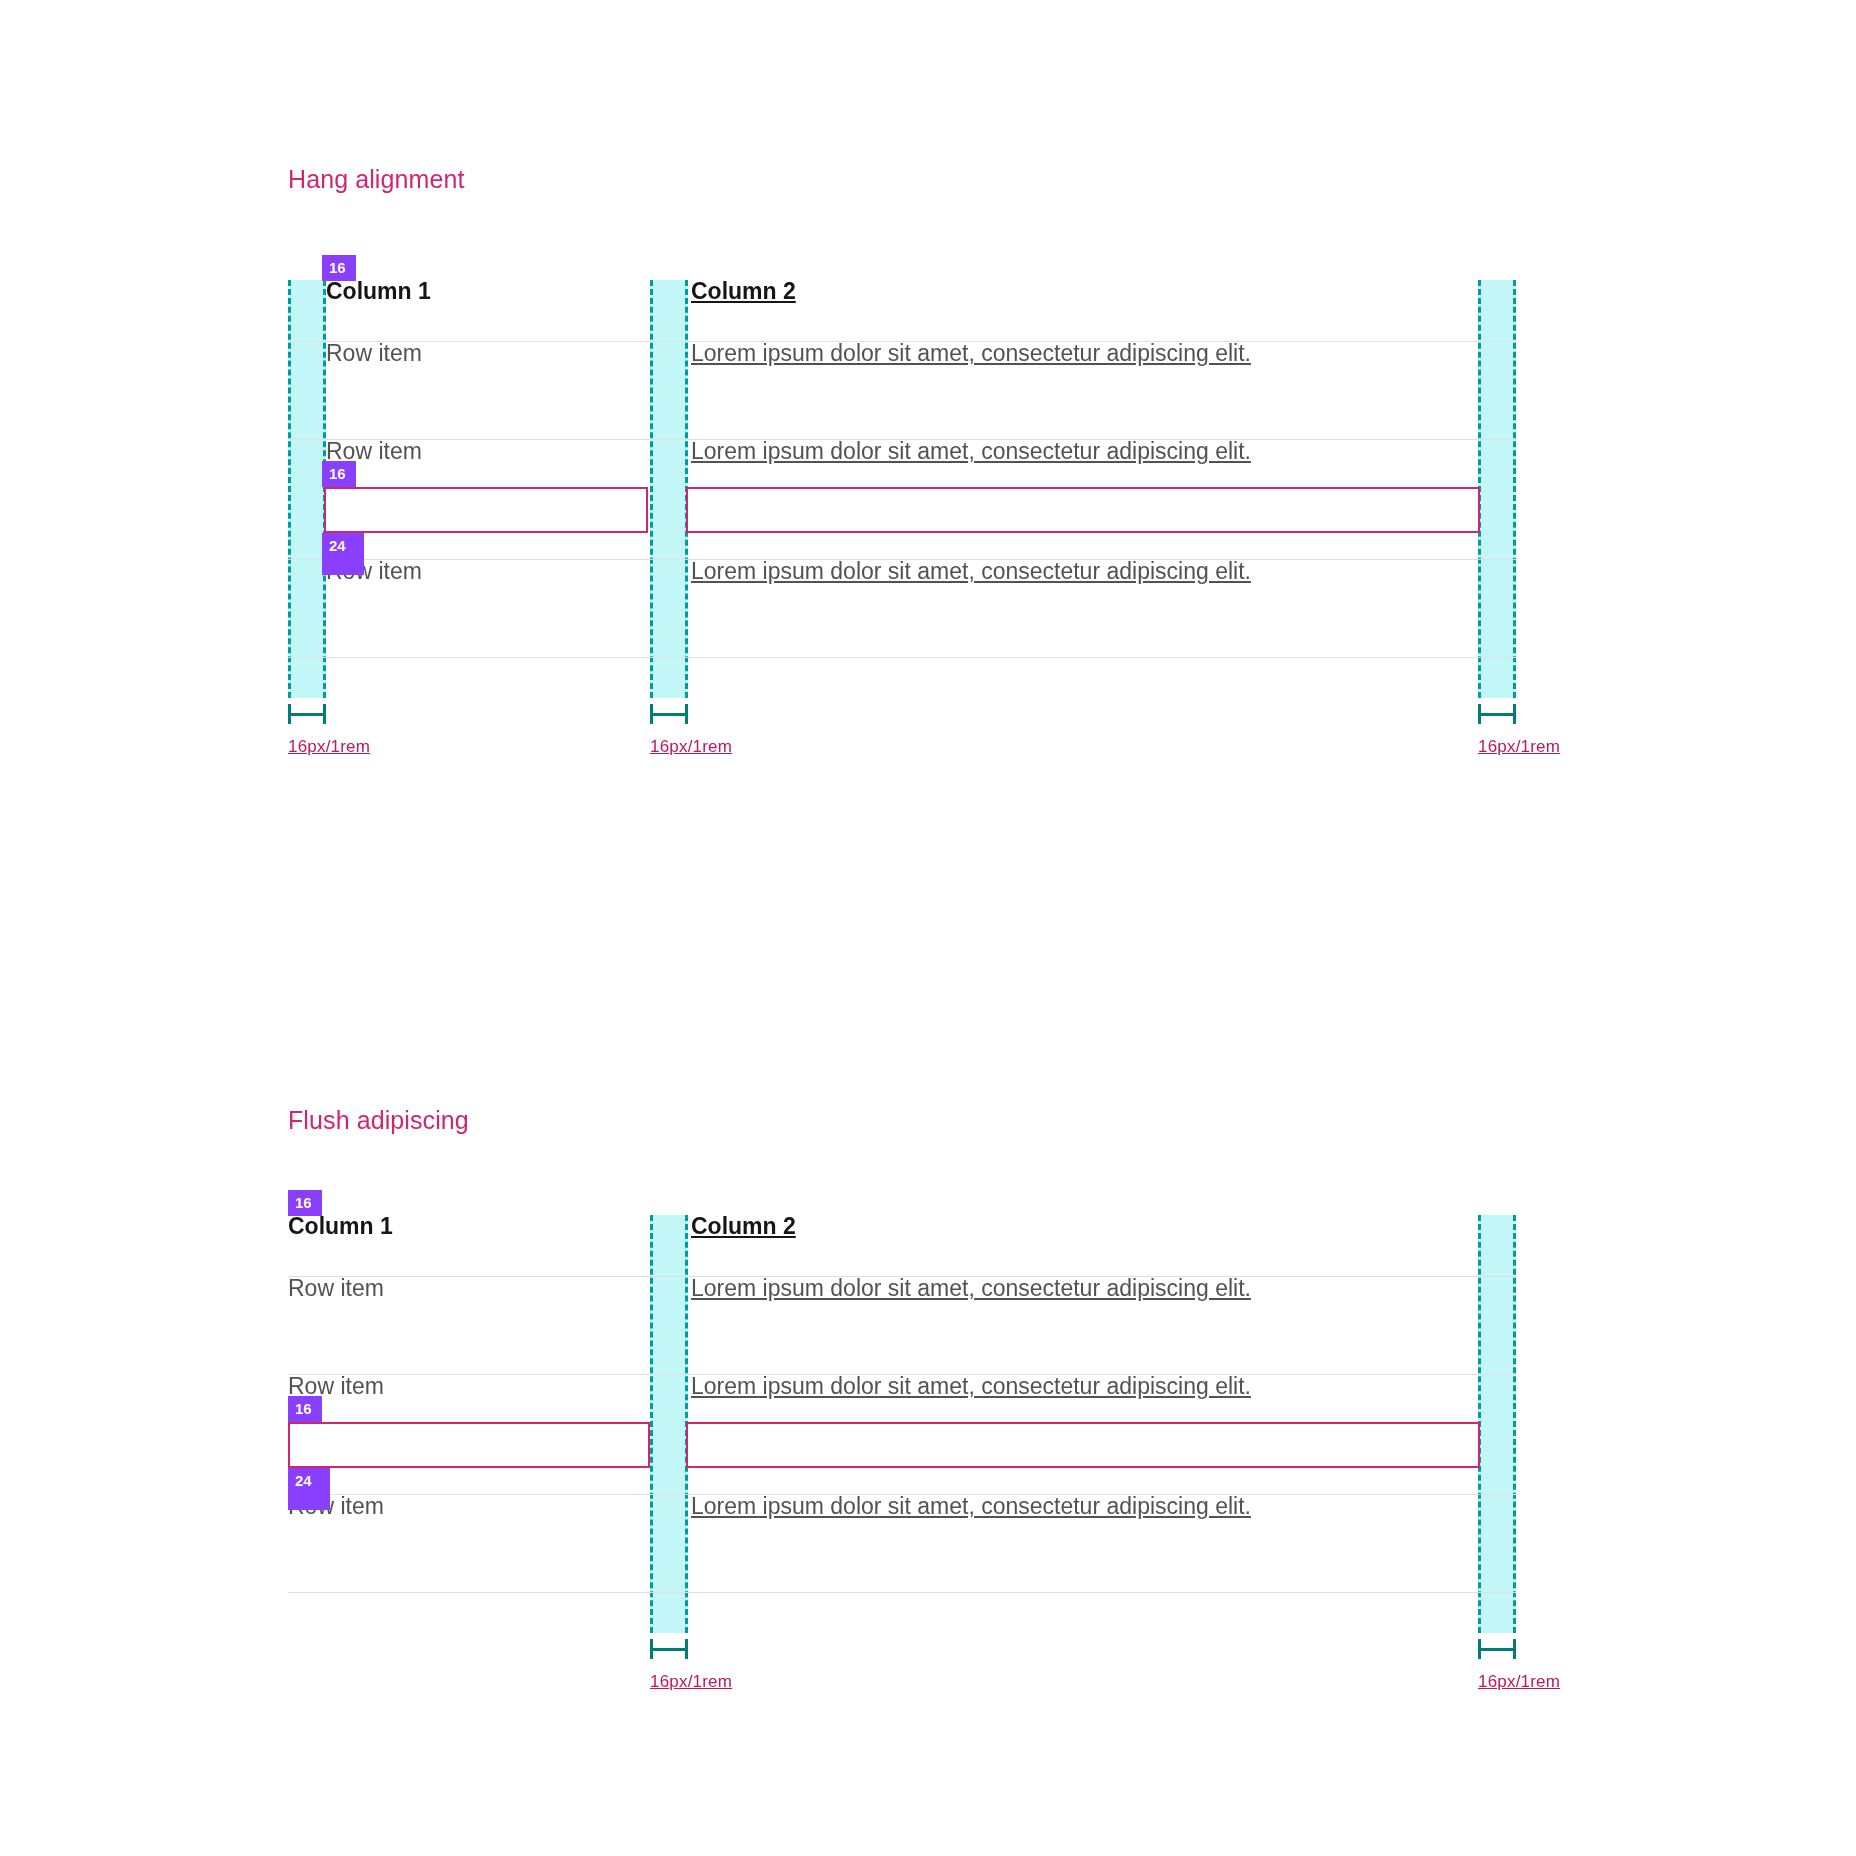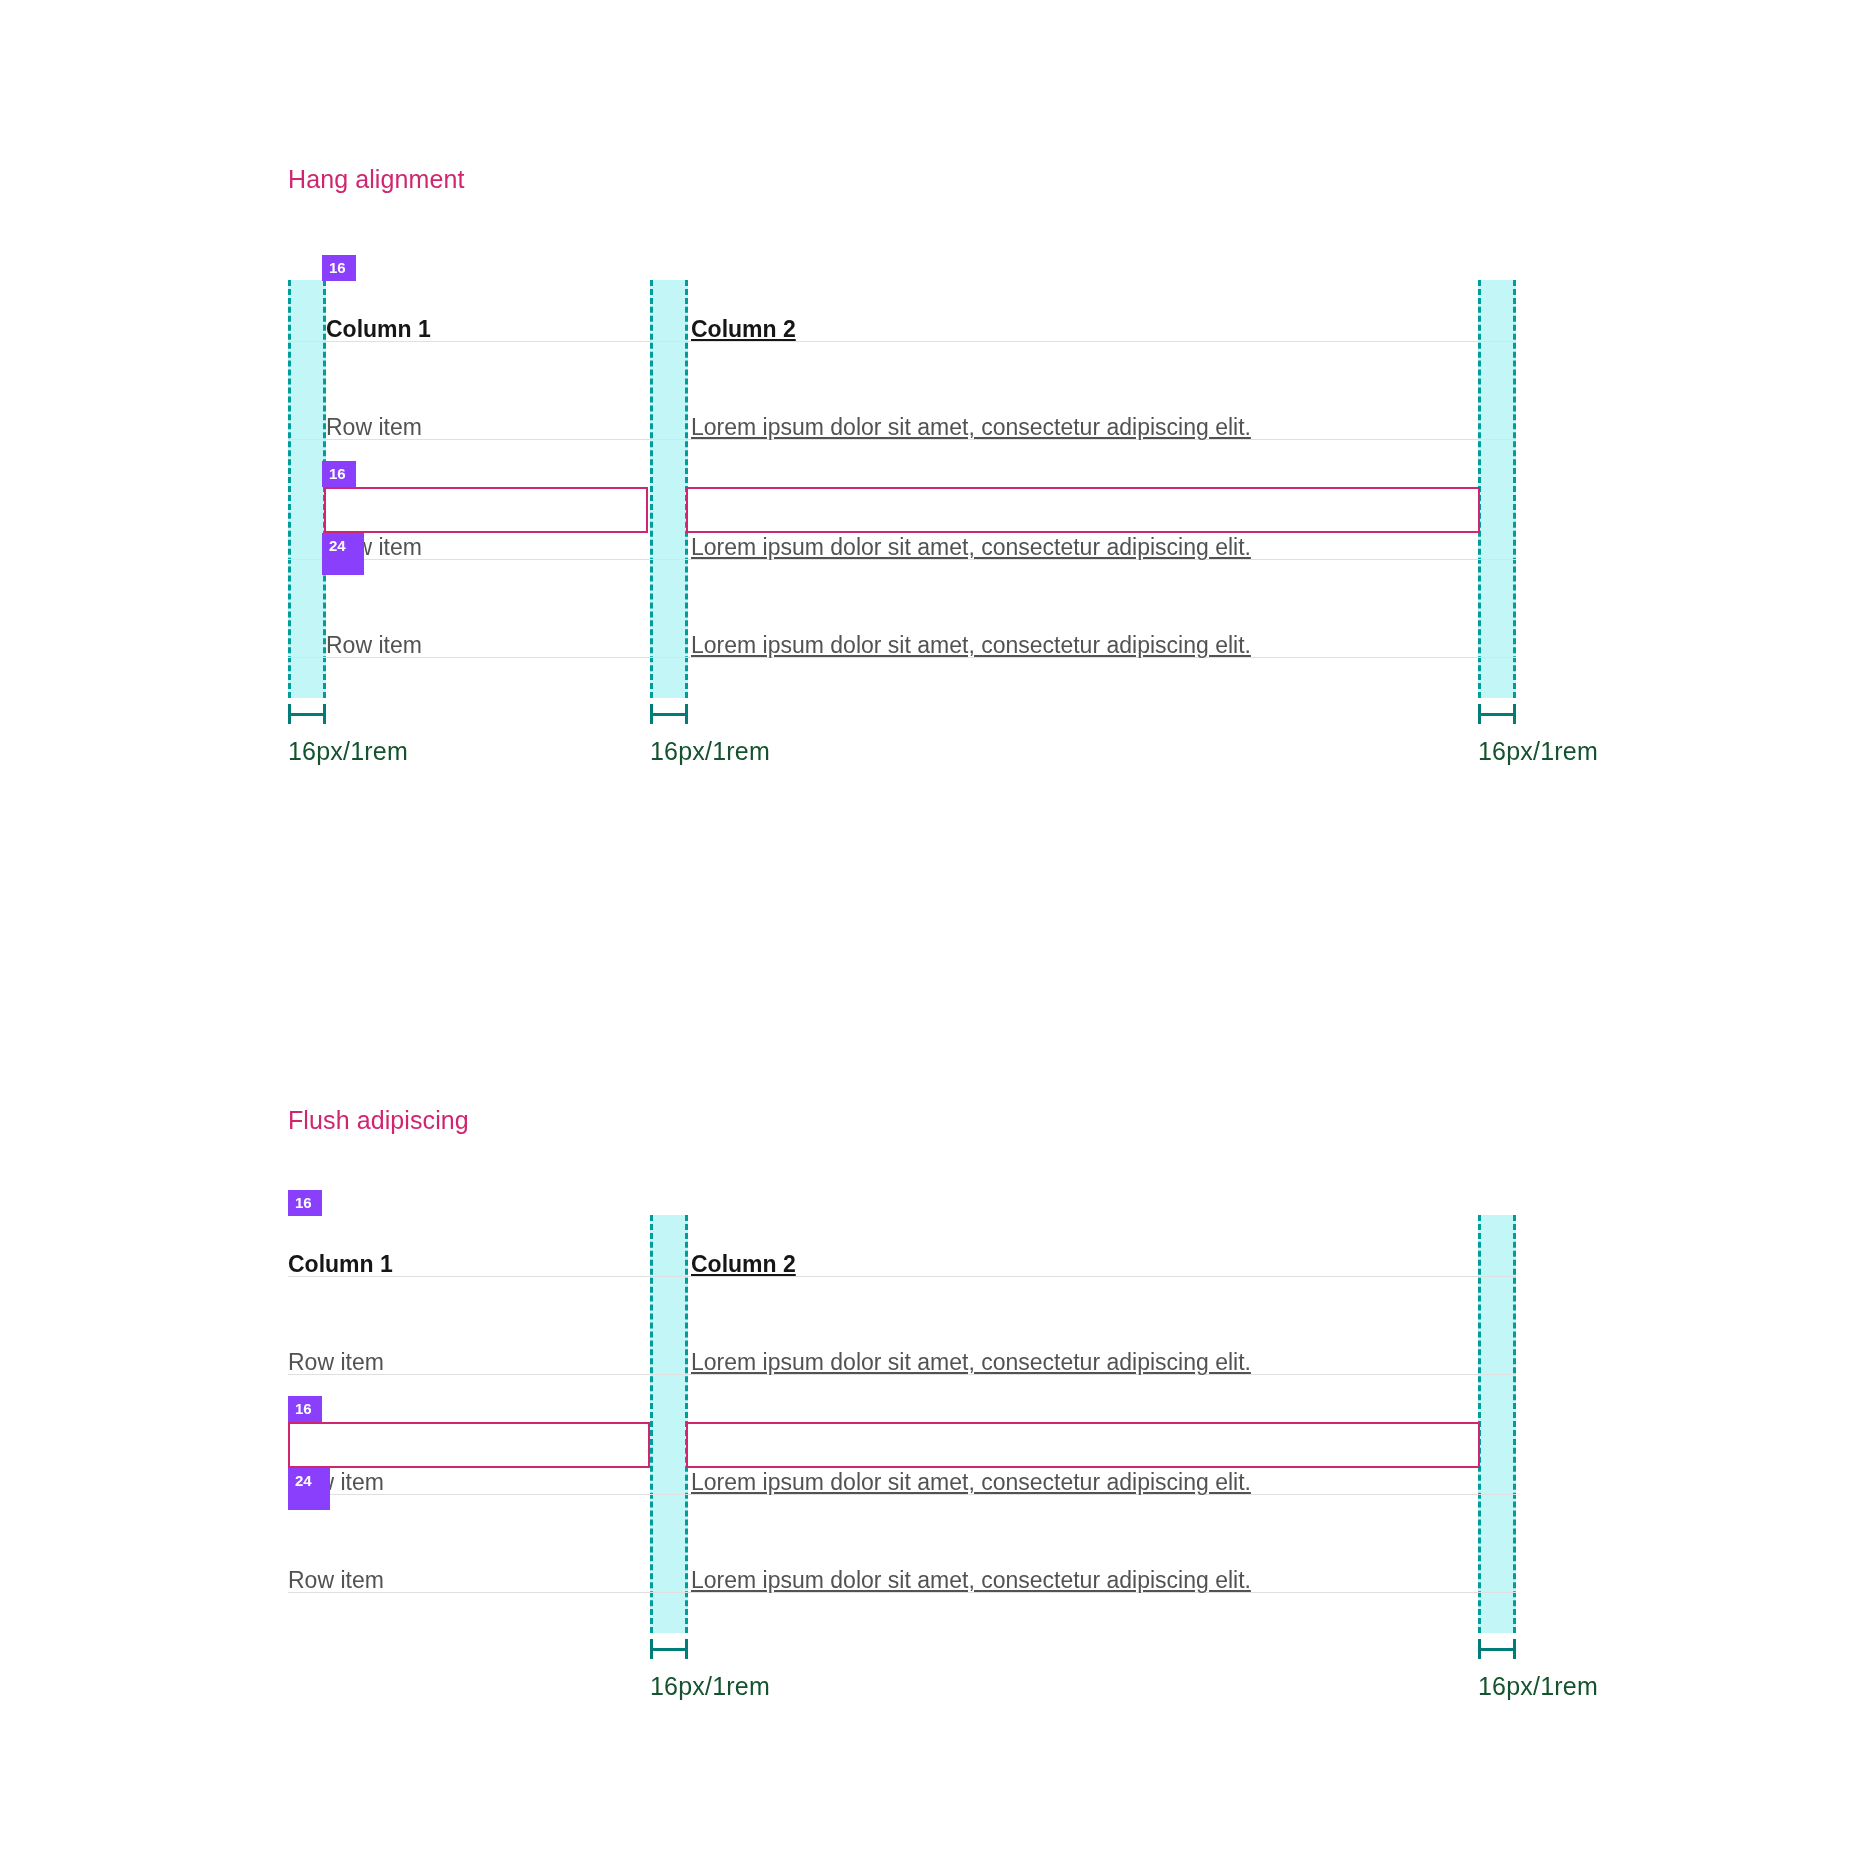--- a/index.html
+++ b/index.html
@@ -6,21 +6,21 @@
   html,body{width:1856px;height:1856px;}
   body{background:#fff;font-family:"Liberation Sans",sans-serif;position:relative;overflow:hidden;}
 
   .stage{position:absolute;left:0;top:0;width:1856px;height:1856px;}
 
   
   .sec-title{position:absolute;font-size:25px;color:#d02670;letter-spacing:.1px;white-space:nowrap;}
 
   
   .tbl{position:absolute;}
-  .row{position:relative;display:flex;align-items:flex-end;border-bottom:1.5px solid #e0e0e0;}
+  .row{position:relative;display:flex;align-items:flex-start;border-bottom:1.5px solid #e0e0e0;}
   .row.hdr{border-bottom:1.5px solid #e0e0e0;}
   .cell{font-size:23px;color:#525252;line-height:1;white-space:nowrap;}
   .cell.h{font-weight:bold;color:#161616;font-size:23px;}
   .c1{flex:0 0 365px;}
   .c2{flex:1 1 auto;text-decoration:underline;}
 
   
   .gut{position:absolute;background:#c3f7f7;border-left:3px dashed #009d9a;border-right:3px dashed #009d9a;pointer-events:none;}
 
   
@@ -30,21 +30,21 @@
 
   
   .hl{position:absolute;border:2.5px solid #d02670;pointer-events:none;}
 
   
   .meas{position:absolute;height:20px;}
   .meas i{position:absolute;background:#007d79;}
   .meas .lft{left:0;top:0;width:3px;height:20px;}
   .meas .rgt{right:0;top:0;width:3px;height:20px;}
   .meas .bar{left:0;top:8.5px;width:100%;height:3px;}
-  .mlabel{position:absolute;font-size:25px;color:#14532d;white-space:nowrap;letter-spacing:.2px;}
+  .mlabel{position:absolute;font-size:17px;color:#be185d;white-space:nowrap;letter-spacing:.2px;text-decoration:underline;}
 </style>
 </head>
 <body>
 
 <div class="stage">
 
   <div class="sec-title" style="left:288px;top:165px">Hang alignment</div>
 
   <div class="gut" style="left:288px;top:280px;width:38px;height:418px"></div>
   <div class="gut" style="left:650px;top:280px;width:38px;height:418px"></div>

